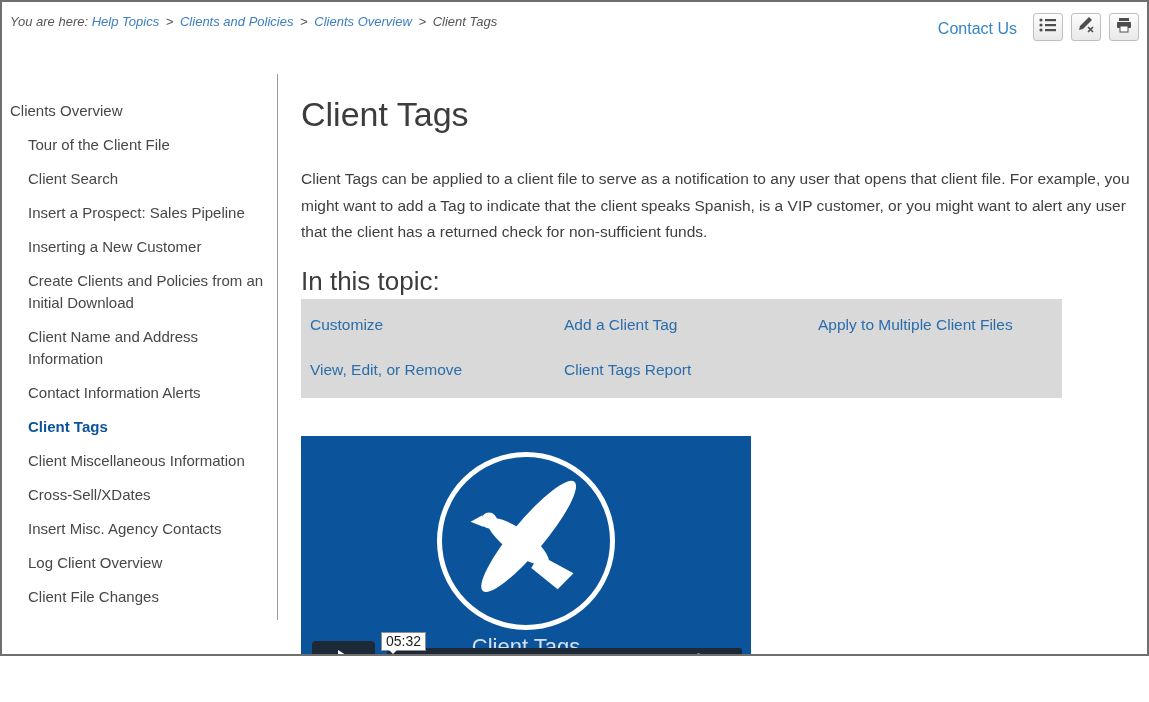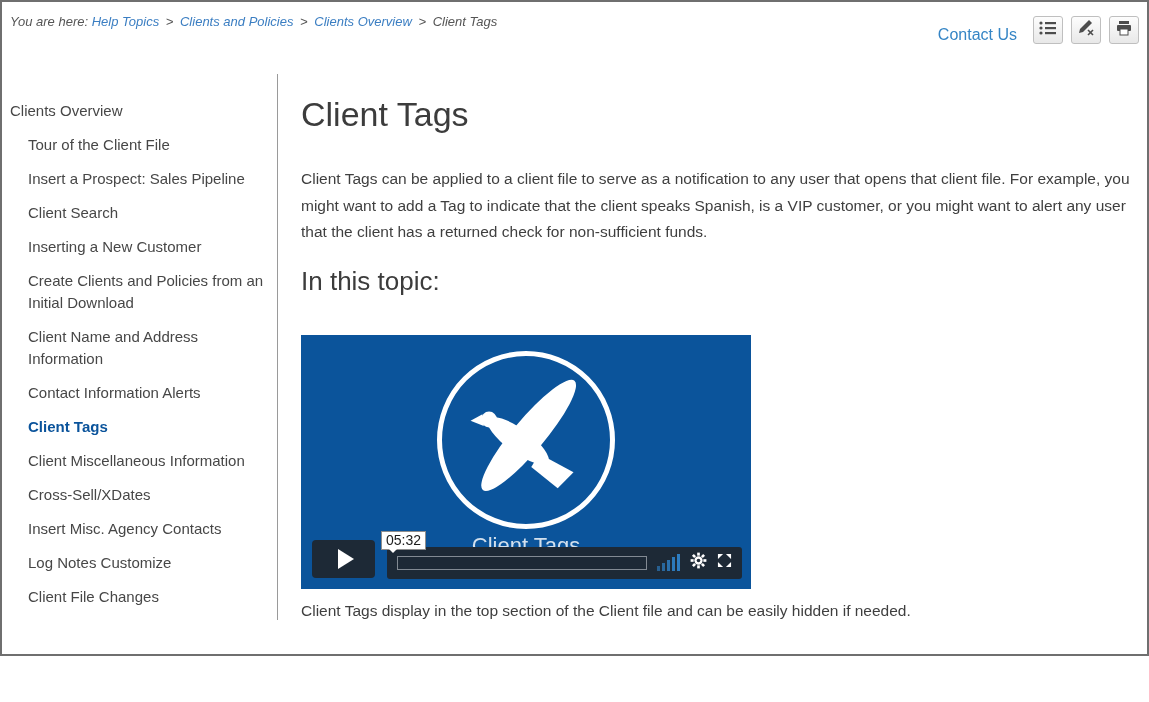--- a/index.html
+++ b/index.html
@@ -4,21 +4,21 @@
 <style>
   * { margin:0; padding:0; box-sizing:border-box; }
   body { background:#fff; font-family:"Liberation Sans","DejaVu Sans",sans-serif; }
   .page { position:relative; width:1149px; height:656px; border:2px solid #6f6f6f; background:#fff; overflow:hidden; }
 
   
   .topbar { position:absolute; top:0; left:0; right:0; height:42px; display:flex; justify-content:space-between; padding:8px 8px 0 8px; }
   .breadcrumb { font-style:italic; font-size:13px; color:#555; padding-top:4px; }
   .breadcrumb a { color:#3b7ec2; text-decoration:none; cursor:pointer; }
   .breadcrumb .sep { color:#555; padding:0 3px; }
-  .top-right { display:flex; align-items:flex-end; gap:8px; }
+  .top-right { display:flex; align-items:center; gap:8px; }
   .contact-link { font-size:16px; color:#3585c5; text-decoration:none; margin:4px 8px 0 0; cursor:pointer; }
   .icon-btn { width:30px; height:28px; display:flex; align-items:center; justify-content:center;
               background:linear-gradient(#fdfdfd,#e8e8e8); border:1px solid #bfbfbf; border-radius:3px; cursor:pointer; }
 
   
   .sidebar { position:absolute; top:72px; left:0; width:276px; height:546px; border-right:1px solid #9a9a9a; padding:26px 10px 0 8px; }
   .sidebar ul { list-style:none; }
   .sidebar li { font-size:15px; color:#474747; line-height:22px; margin-bottom:12px; cursor:pointer; }
   .sidebar li.indent { padding-left:18px; }
   .sidebar li.active { color:#0a539b; font-weight:bold; }
@@ -105,40 +105,47 @@
           </svg>
         </span>
       </div>
     </div>
   </div>
 
   <div class="sidebar">
     <ul>
       <li>Clients Overview</li>
       <li class="indent">Tour of the Client File</li>
+      <li class="indent">Client Search</li>
       <li class="indent">Insert a Prospect: Sales Pipeline</li>
-      <li class="indent">Client Search</li>
       <li class="indent">Inserting a New Customer</li>
       <li class="indent">Create Clients and Policies from an Initial Download</li>
       <li class="indent">Client Name and Address Information</li>
       <li class="indent">Contact Information Alerts</li>
       <li class="indent active">Client Tags</li>
       <li class="indent">Client Miscellaneous Information</li>
       <li class="indent">Cross-Sell/XDates</li>
       <li class="indent">Insert Misc. Agency Contacts</li>
-      <li class="indent">Log Notes Customize</li>
+      <li class="indent">Log Client Overview</li>
       <li class="indent">Client File Changes</li>
     </ul>
   </div>
 
   <div class="main">
     <h1 class="page-title">Client Tags</h1>
     <p class="intro">Client Tags can be applied to a client file to serve as a notification to any user that opens that client file. For example, you might want to add a Tag to indicate that the client speaks Spanish, is a VIP customer, or you might want to alert any user that the client has a returned check for non-sufficient funds.</p>
     <h2 class="topic-heading">In this topic:</h2>
 
+    <div class="topic-box">
+      <a>Customize</a>
+      <a>Add a Client Tag</a>
+      <a>Apply to Multiple Client Files</a>
+      <a>View, Edit, or Remove</a>
+      <a>Client Tags Report</a>
+    </div>
 
     <div class="video">
       <div class="logo-ring">
         <span>
           <svg width="132" height="132" viewBox="0 0 100 100">
               <g fill="#ffffff">
             <ellipse cx="52" cy="48" rx="54" ry="12" transform="rotate(-50 52 48)"></ellipse>
             <ellipse cx="44" cy="52" rx="28" ry="9" transform="rotate(36 44 52)"></ellipse>
             <circle cx="22" cy="36" r="6"></circle>
             <polygon points="17,32 8,37 18,41"></polygon>

